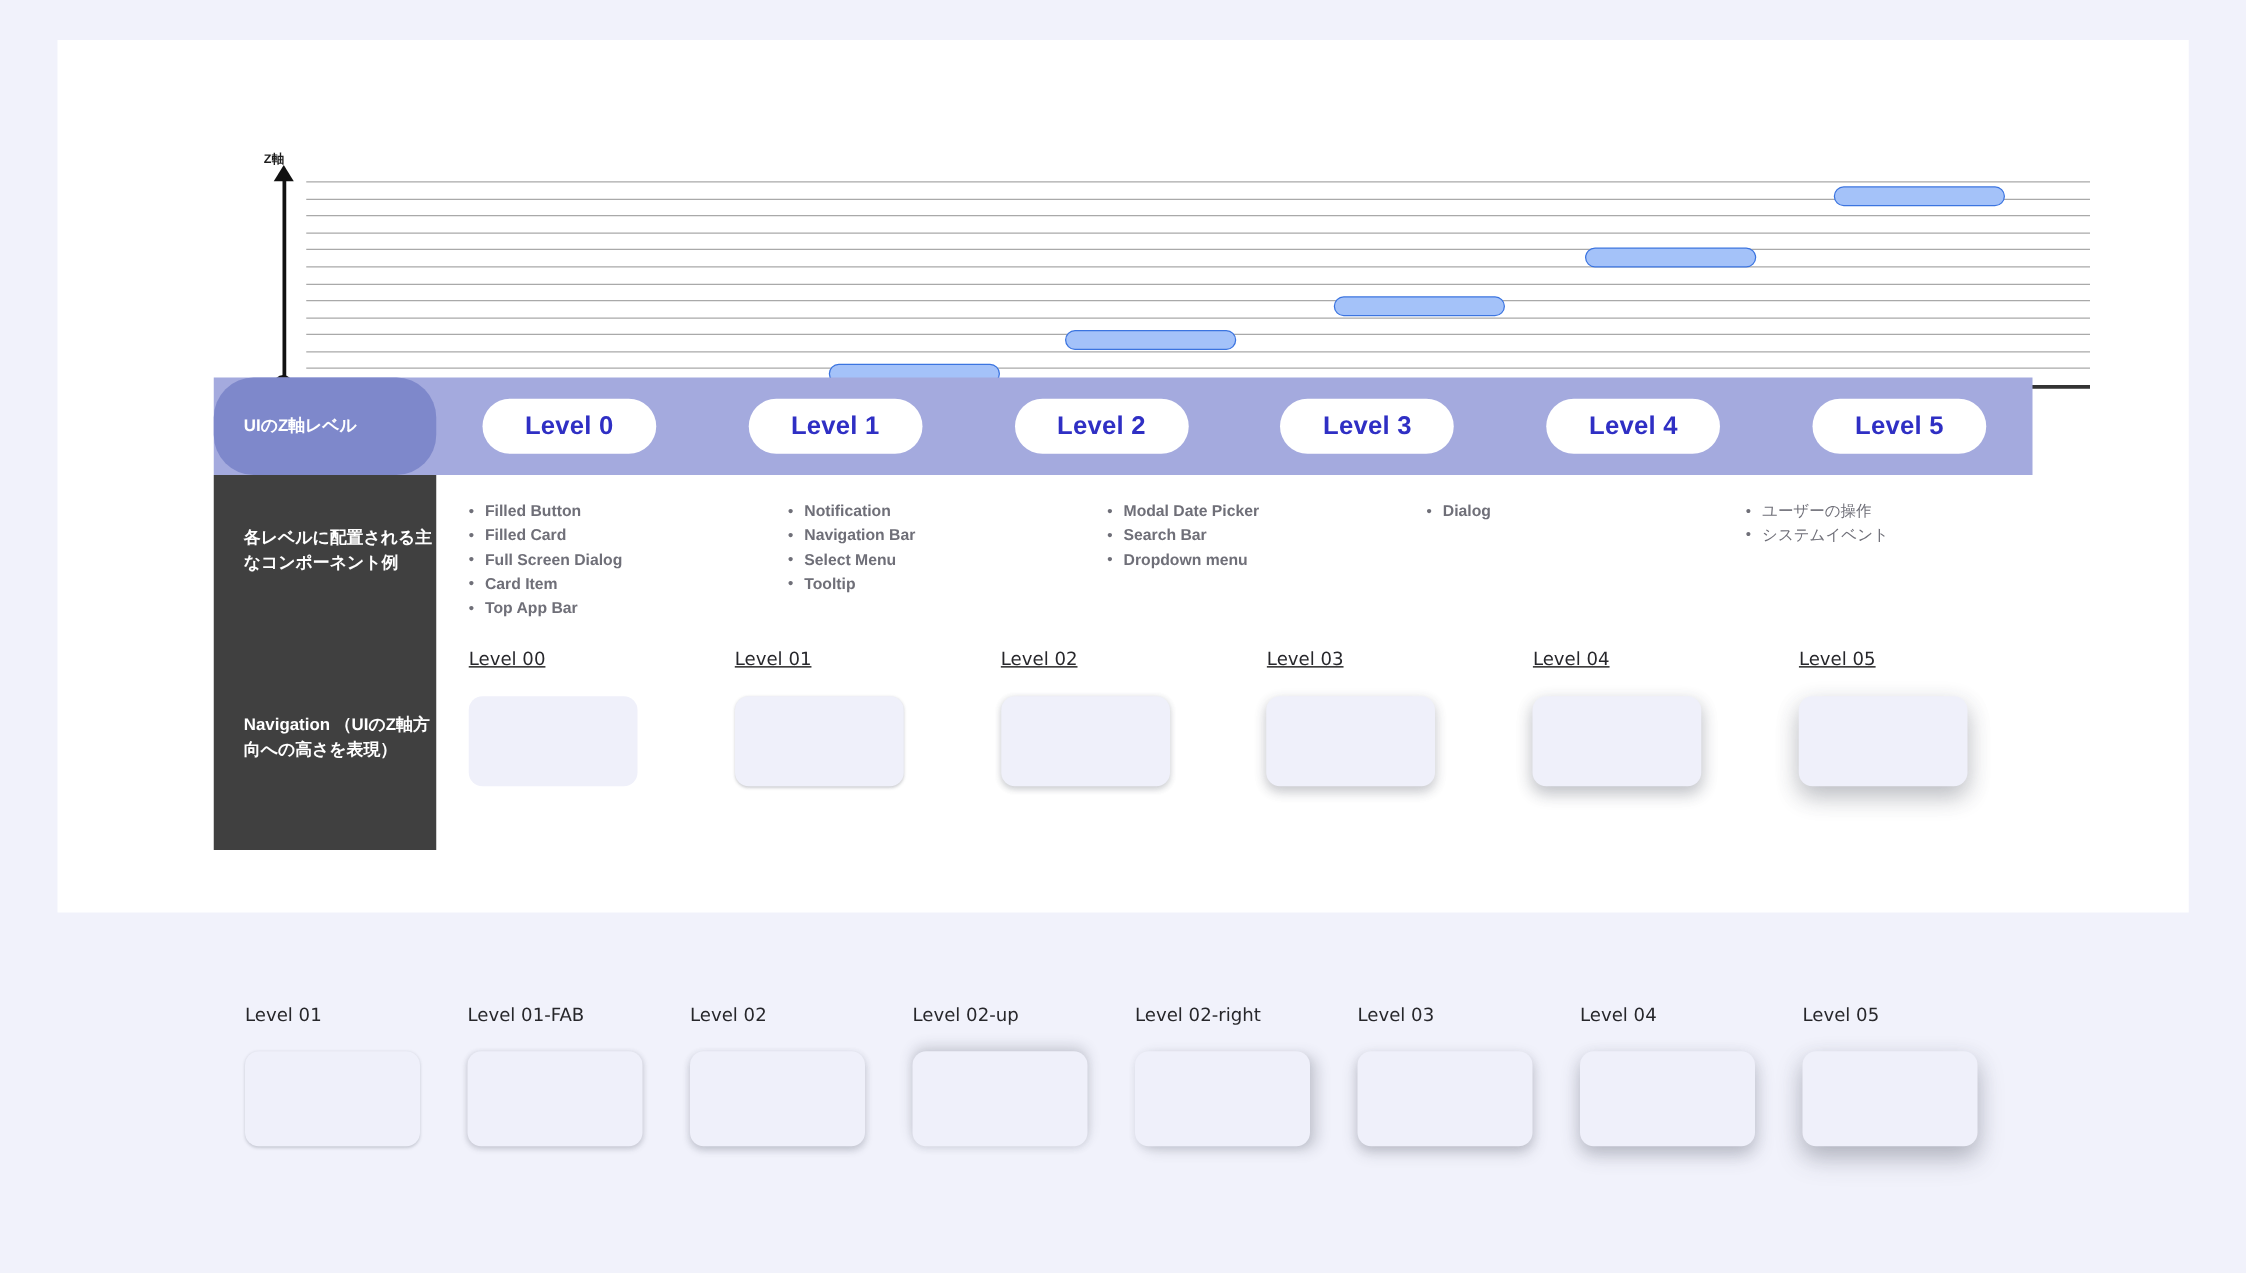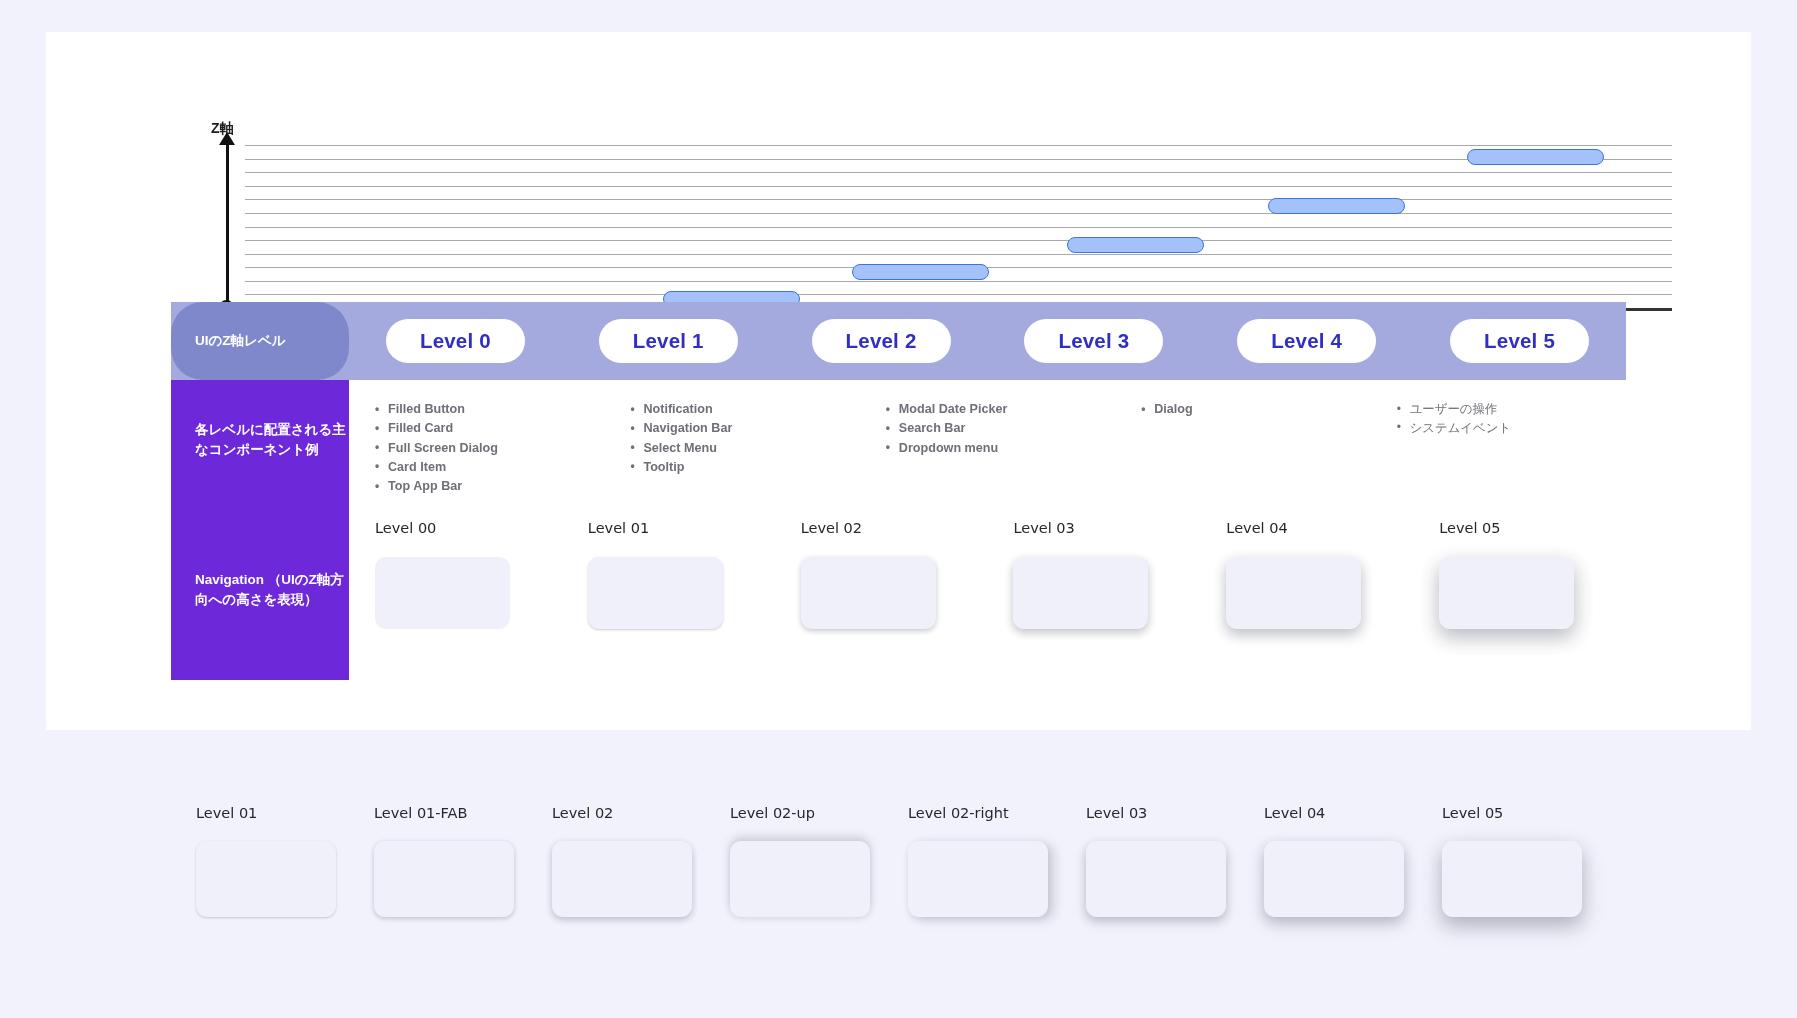--- a/index.html
+++ b/index.html
@@ -16,21 +16,21 @@
     position: absolute;
     left: 46px; top: 32px;
     width: 1705px; height: 698px;
     background: #ffffff;
   }
 
   
   .chart { position: absolute; left: 0; top: 0; width: 100%; height: 100%; }
   .z-label {
     position: absolute; left: 165px; top: 88px;
-    font-size: 14px; font-weight: 700; color: #1d1d1d;
+    font-size: 10px; font-weight: 700; color: #1d1d1d;
     letter-spacing: .2px;
   }
   .axis-line {
     position: absolute; left: 180px; top: 110px;
     width: 2.5px; height: 165px; background: #111;
   }
   .axis-arrow {
     position: absolute; left: 173px; top: 100px;
     width: 0; height: 0;
     border-left: 8px solid transparent;
@@ -64,21 +64,21 @@
   .row { display: flex; }
   .rowlabel {
     box-sizing: border-box;
     width: 178px; flex: 0 0 178px;
     color: #ffffff; font-weight: 700; font-size: 13.5px;
     line-height: 1.45;
     padding: 0 0 0 24px;
     display: flex; align-items: center;
   }
   .rowlabel.dark  { background: #7e88cb; border-radius: 32px; }
-  .rowlabel.light { background: #6d28d9; }
+  .rowlabel.light { background: #404040; }
 
   .row-levels { background: #a4aade; height: 78px; }
   .cells {
     display: flex; flex: 1 1 auto;
     align-items: center;
   }
   .cells > .cell { flex: 1 1 0; display: flex; justify-content: center; }
 
   .level-pill {
     background: #ffffff;
@@ -102,21 +102,21 @@
     font-size: 12.6px; font-weight: 700; color: #6f6f78;
     line-height: 1.53; padding-left: 13px; white-space: nowrap;
   }
   .comp-list li::before {
     content: "•"; position: absolute; left: 0; top: -0.5px;
     color: #6f6f78; font-size: 12px;
   }
   .comp-list.jp li { font-weight: 400; font-size: 12.4px; }
 
   .row-elev { height: 180px; background: #ffffff; }
-  .elev-cells { display: flex; flex: 1 1 auto; padding-top: 20px; }
+  .elev-cells { display: flex; flex: 1 1 auto; padding-top: 20px; text-decoration: underline; }
   .elev-cells > .cell {
     flex: 1 1 0; display: block; padding-left: 26px; box-sizing: border-box;
   }
   .elev-label {
     font-size: 14.5px; color: #27272b; margin-bottom: 21px;
     font-family: "DejaVu Sans", sans-serif;
   }
   .elev-card {
     width: 135px; height: 72px; border-radius: 11px;
     background: #eff0fa;

